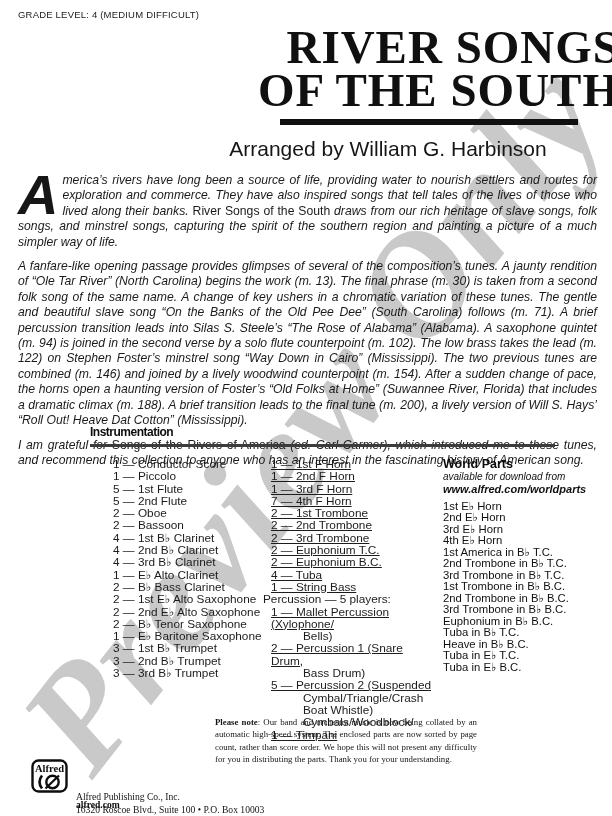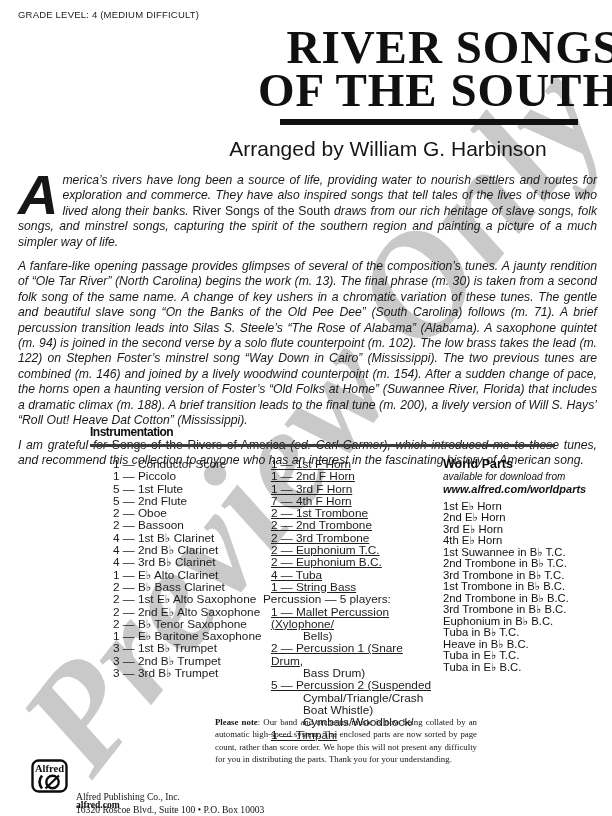--- a/index.html
+++ b/index.html
@@ -135,21 +135,21 @@
 
   <div id="world" class="layer">
     <div class="wp-heading">World Parts</div>
     <div class="wp-sub">available for download from</div>
     <div class="wp-url">www.alfred.com/worldparts</div>
     <div id="world-items">
         <div>1st E♭ Horn</div>
         <div>2nd E♭ Horn</div>
         <div>3rd E♭ Horn</div>
         <div>4th E♭ Horn</div>
-        <div>1st Suwannee in B♭ T.C.</div>
+        <div>1st America in B♭ T.C.</div>
         <div>2nd Trombone in B♭ T.C.</div>
         <div>3rd Trombone in B♭ T.C.</div>
         <div>1st Trombone in B♭ B.C.</div>
         <div>2nd Trombone in B♭ B.C.</div>
         <div>3rd Trombone in B♭ B.C.</div>
         <div>Euphonium in B♭ B.C.</div>
         <div>Tuba in B♭ T.C.</div>
         <div>Heave in B♭ B.C.</div>
         <div>Tuba in E♭ T.C.</div>
         <div>Tuba in E♭ B.C.</div>

